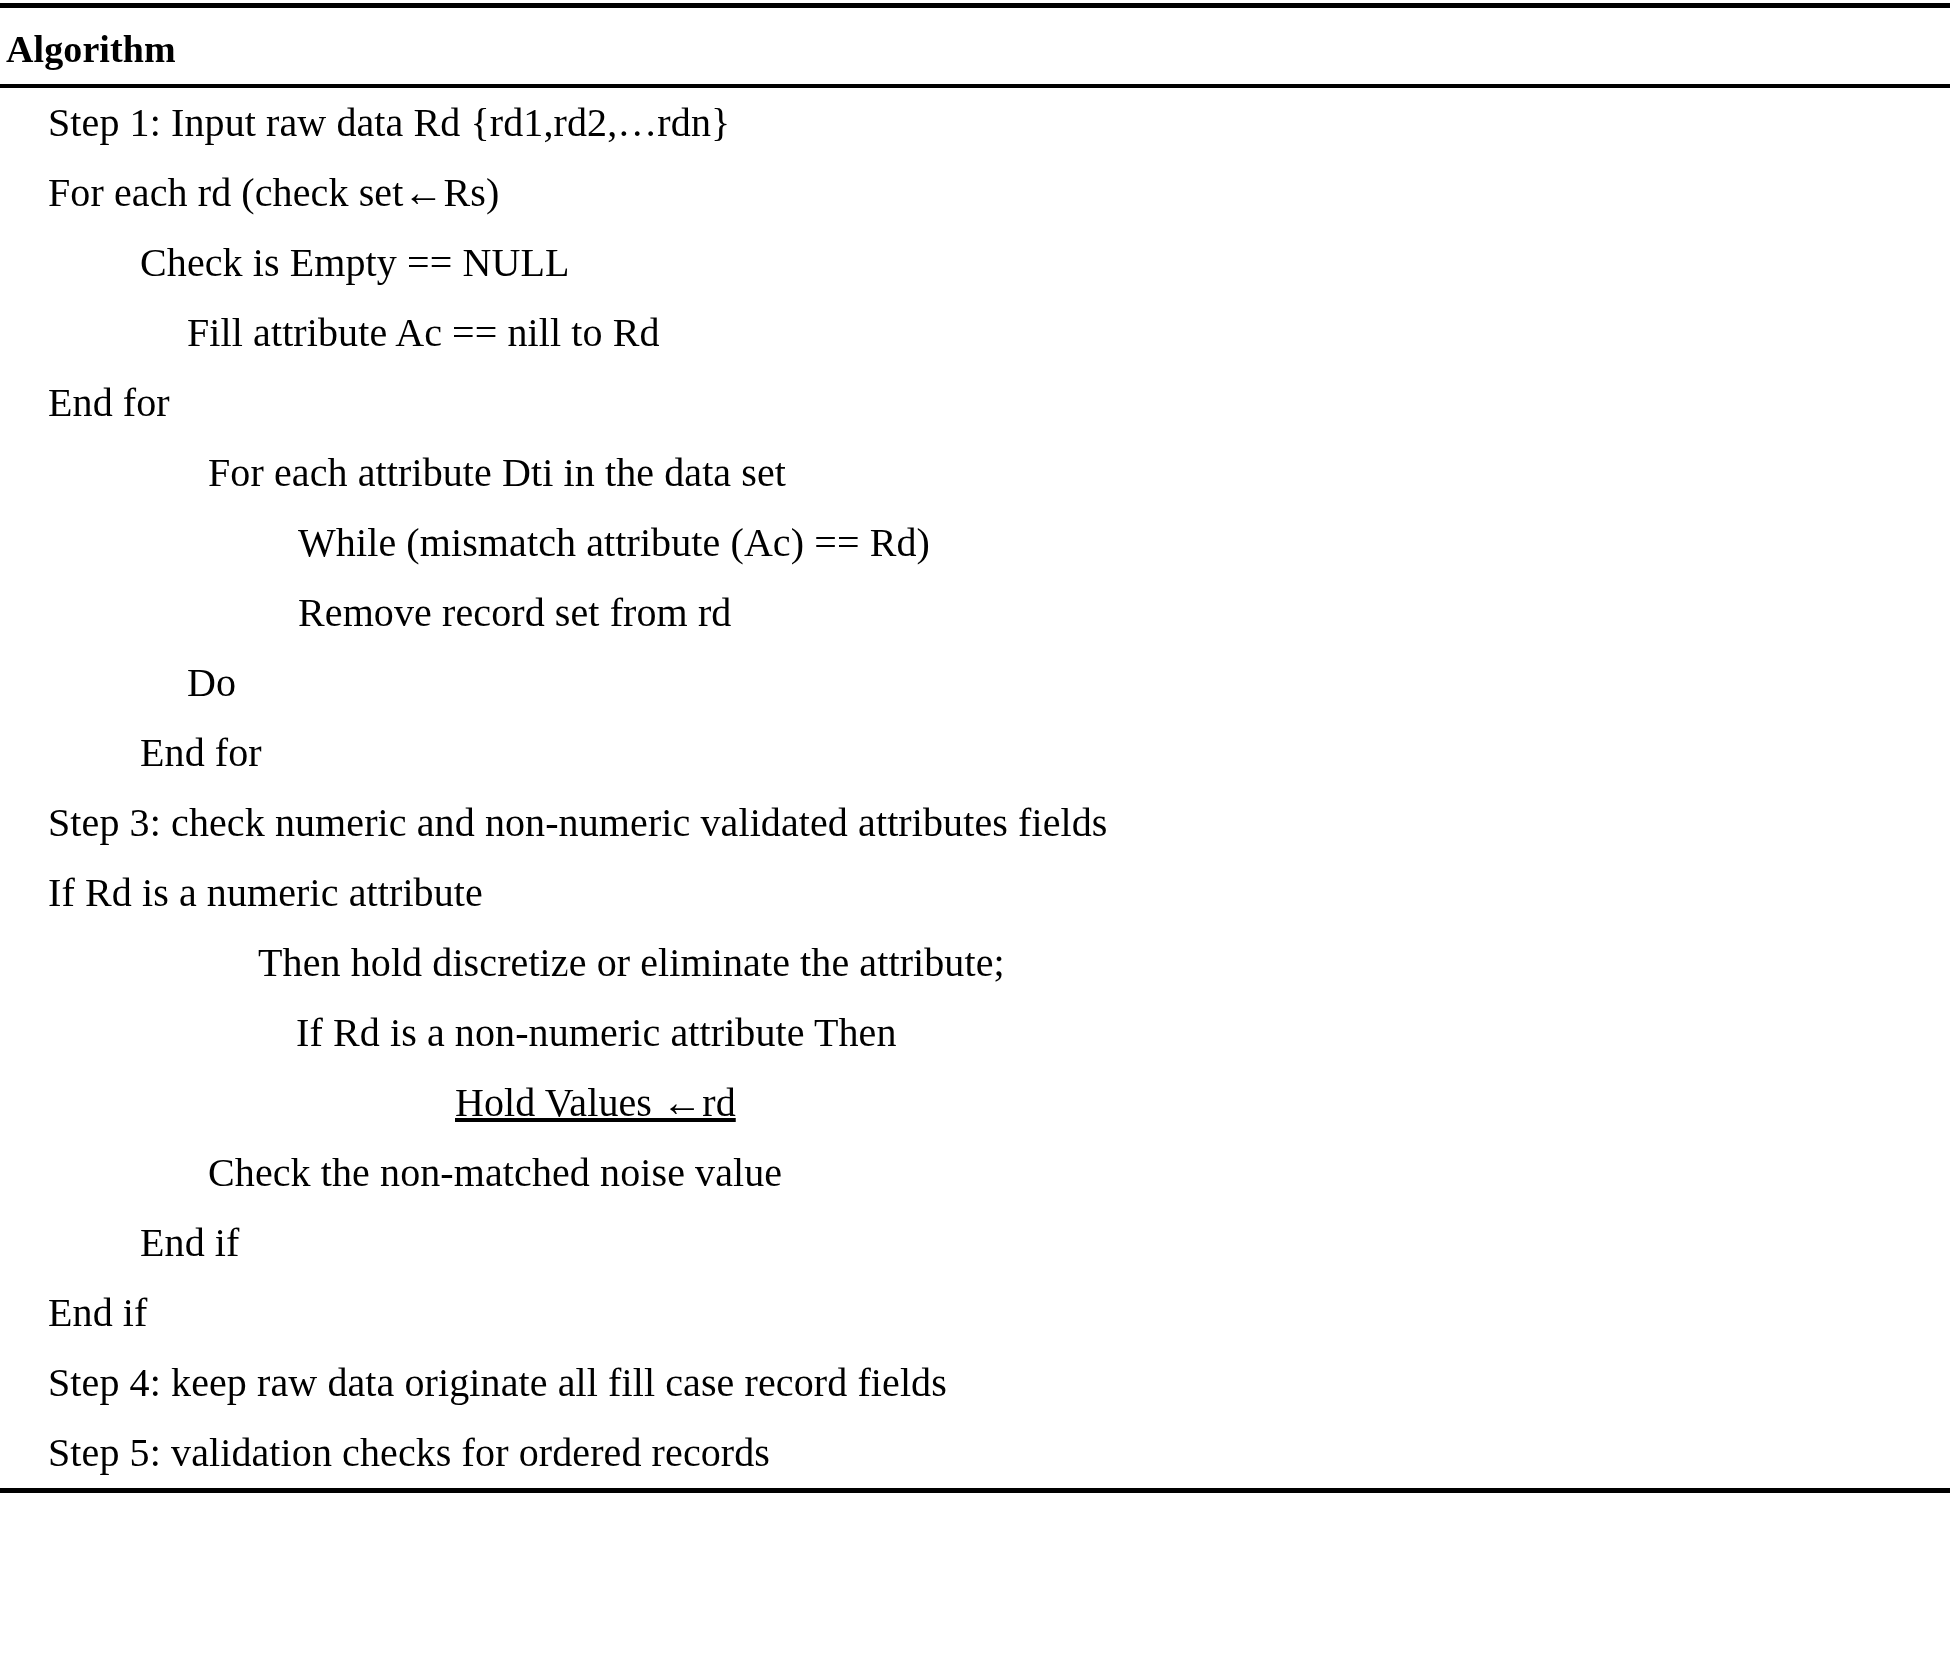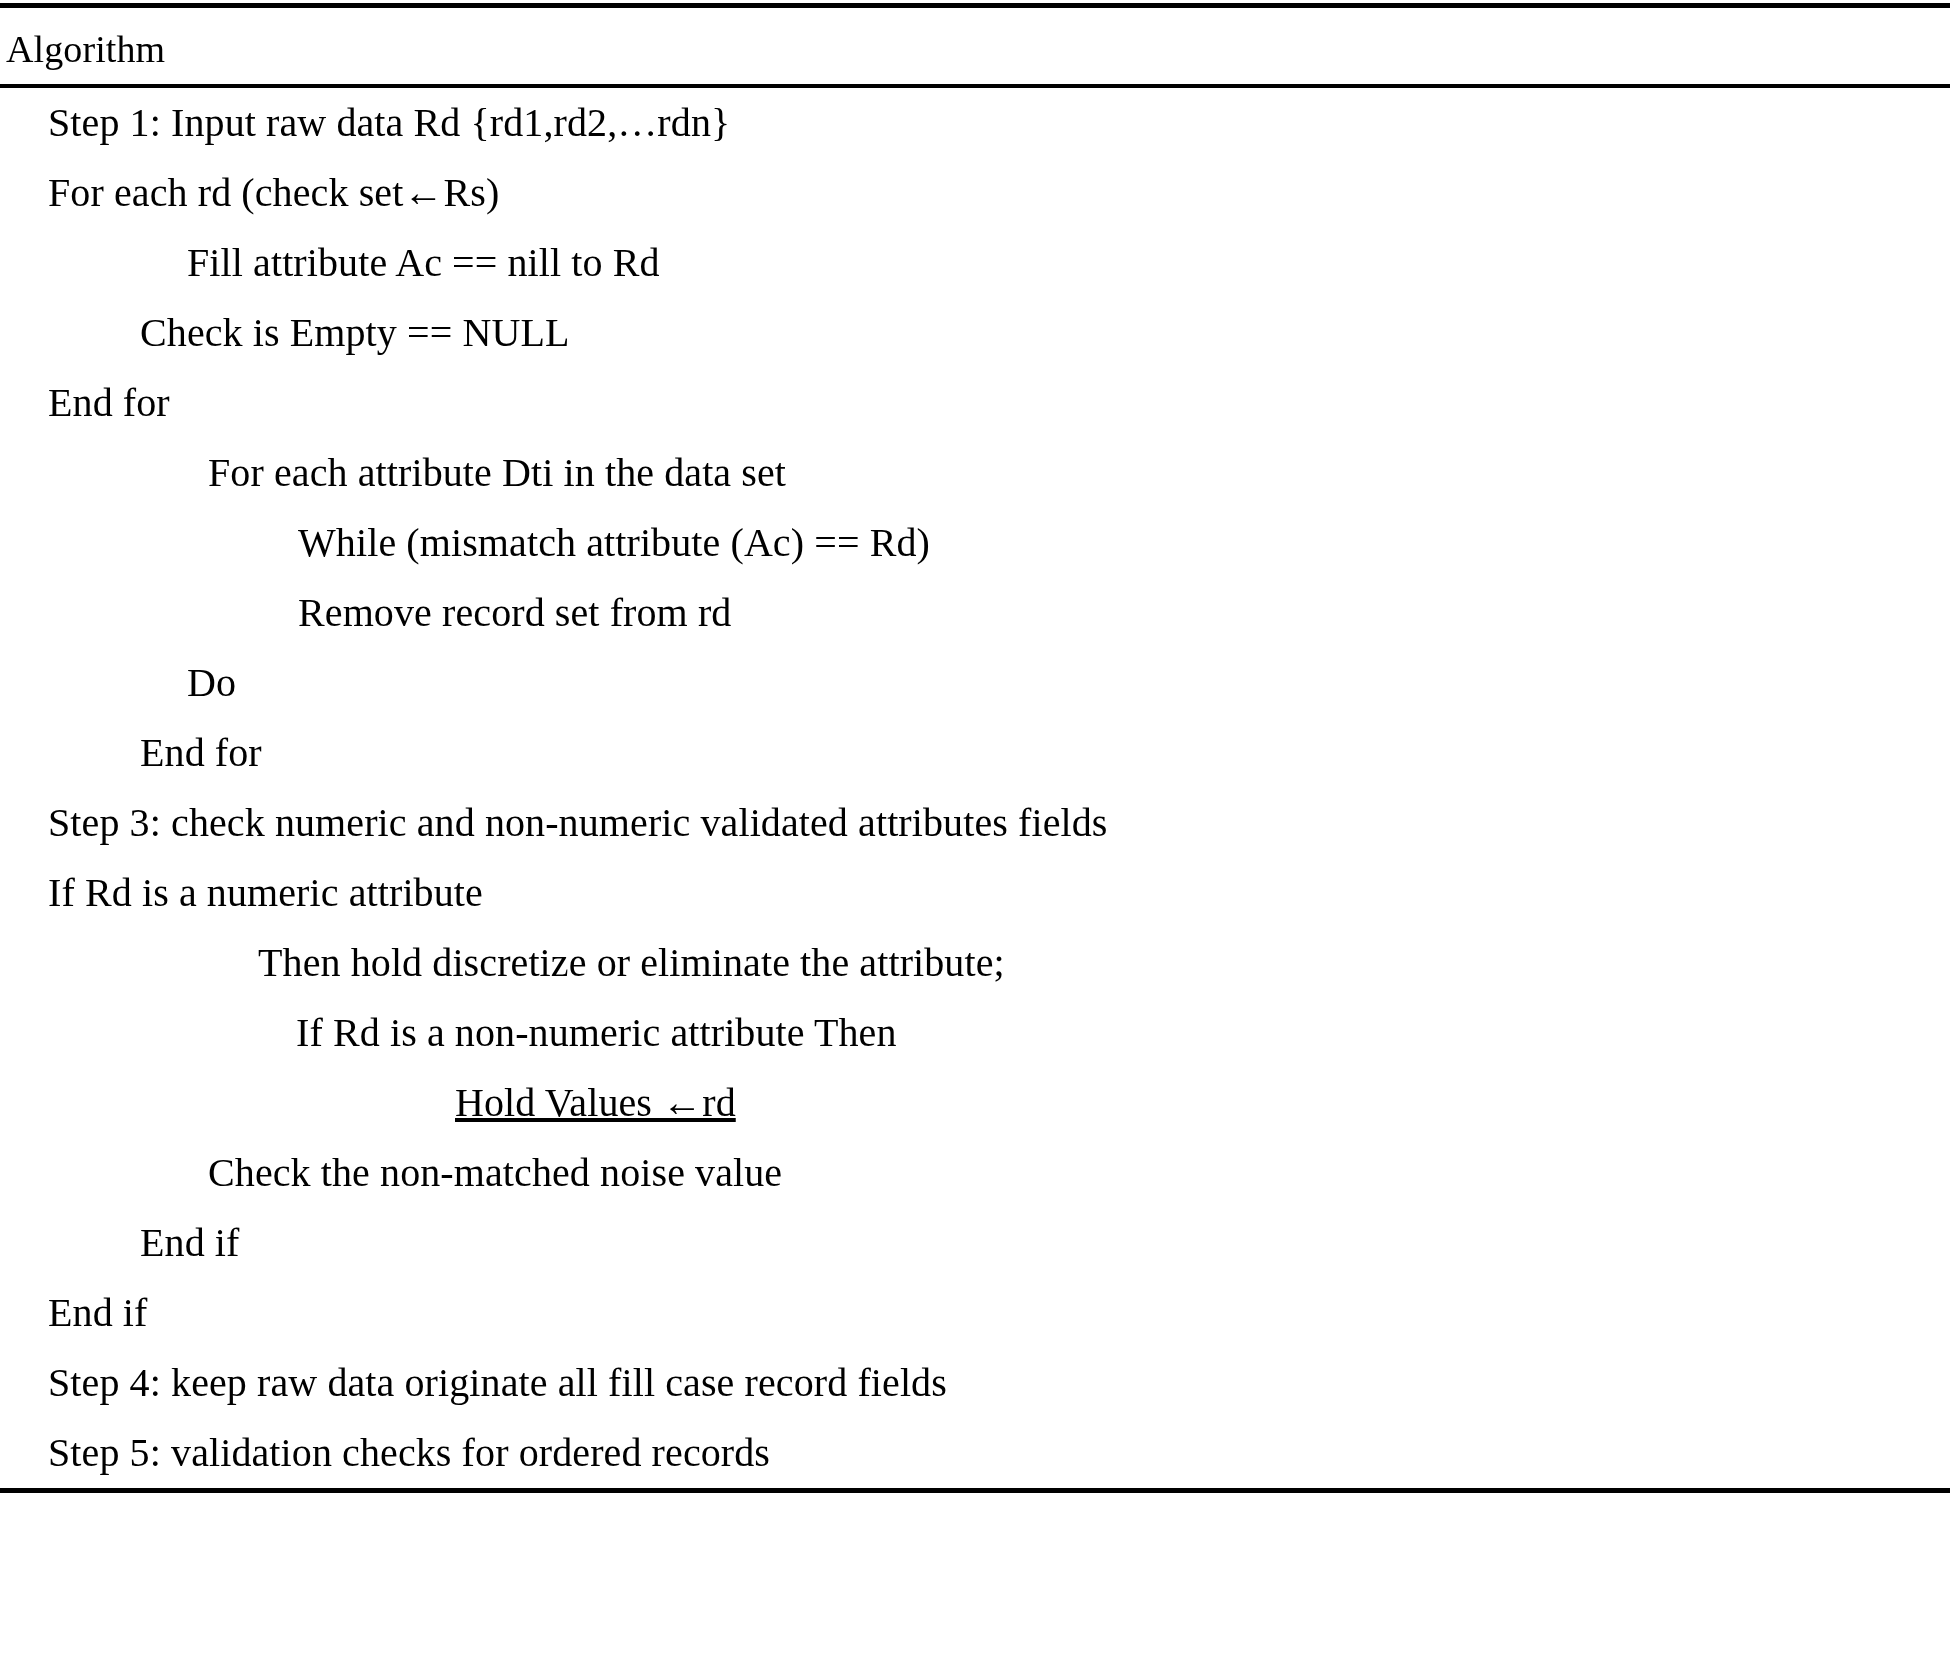--- a/index.html
+++ b/index.html
@@ -27,21 +27,21 @@
     width: 1950px;
     margin: 0;
     background: #000000;
   }
   .rule-top    { height: 5px; margin-top: 3px; }
   .rule-mid    { height: 4px; }
   .rule-bottom { height: 5px; }
 
   .header {
     font-size: 38px;
-    font-weight: normal;
+    font-weight: bold;
     line-height: 1;
     padding: 22px 0 16px 6px;
     letter-spacing: 0.1px;
     white-space: nowrap;
   }
 
   .body-lines {
   }
 
   .line {
@@ -68,22 +68,22 @@
 
   <div class="rule rule-top"></div>
 
   <div class="header">Algorithm</div>
 
   <div class="rule rule-mid"></div>
 
   <div class="body-lines" id="pseudocode-body">
       <div class="line ind-0">Step 1: Input raw data Rd {rd1,rd2,…rdn}</div>
       <div class="line ind-0">For each rd (check set←Rs)</div>
+      <div class="line ind-1">Check is Empty == NULL</div>
       <div class="line ind-2">Fill attribute Ac == nill to Rd</div>
-      <div class="line ind-1">Check is Empty == NULL</div>
       <div class="line ind-0">End for</div>
       <div class="line ind-3">For each attribute Dti in the data set</div>
       <div class="line ind-5">While (mismatch attribute (Ac) == Rd)</div>
       <div class="line ind-5">Remove record set from rd</div>
       <div class="line ind-2">Do</div>
       <div class="line ind-1">End for</div>
       <div class="line ind-0">Step 3: check numeric and non-numeric validated attributes fields</div>
       <div class="line ind-0">If Rd is a numeric attribute</div>
       <div class="line ind-4">Then hold discretize or eliminate the attribute;</div>
       <div class="line ind-6">If Rd is a non-numeric attribute Then</div>

